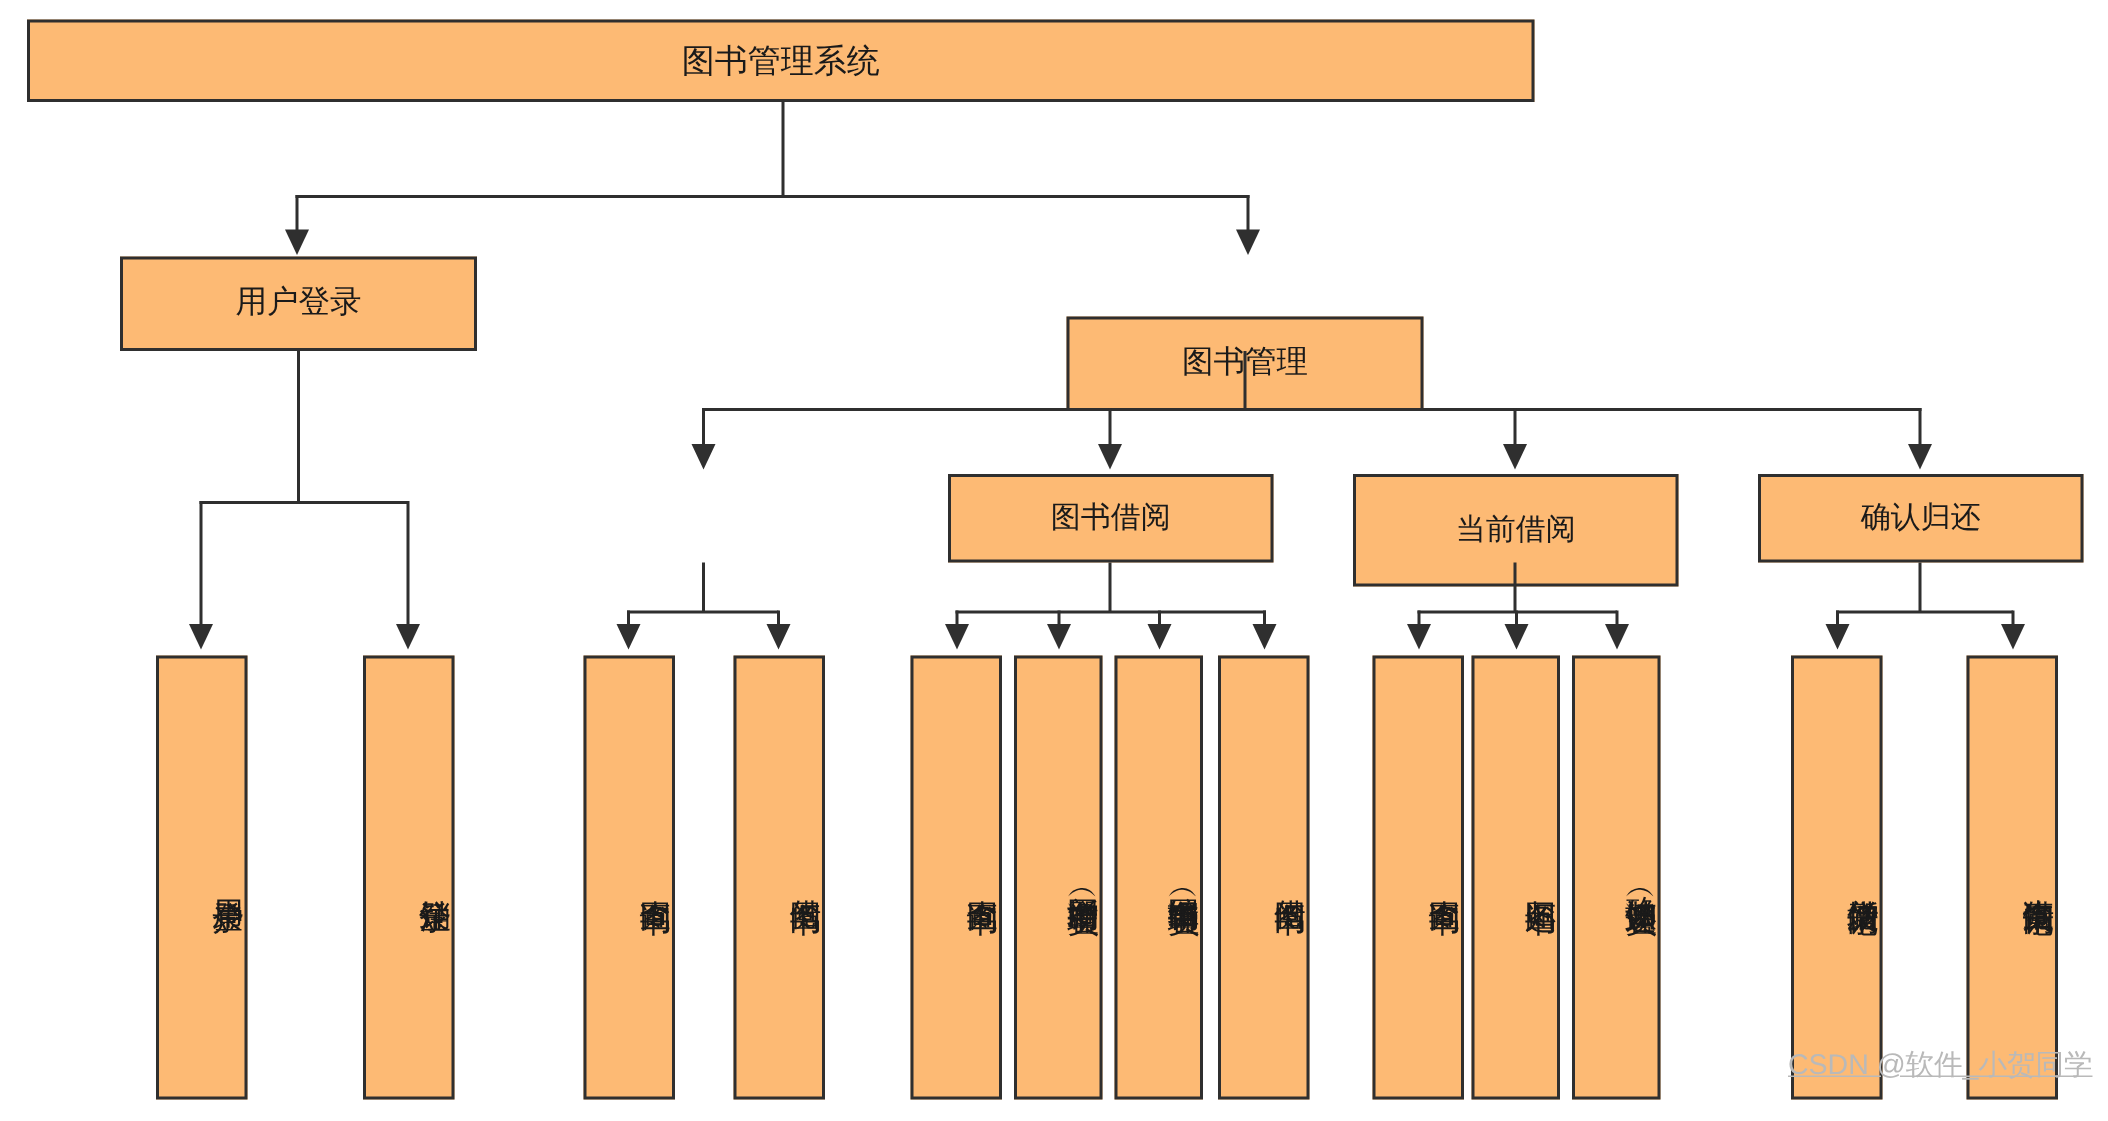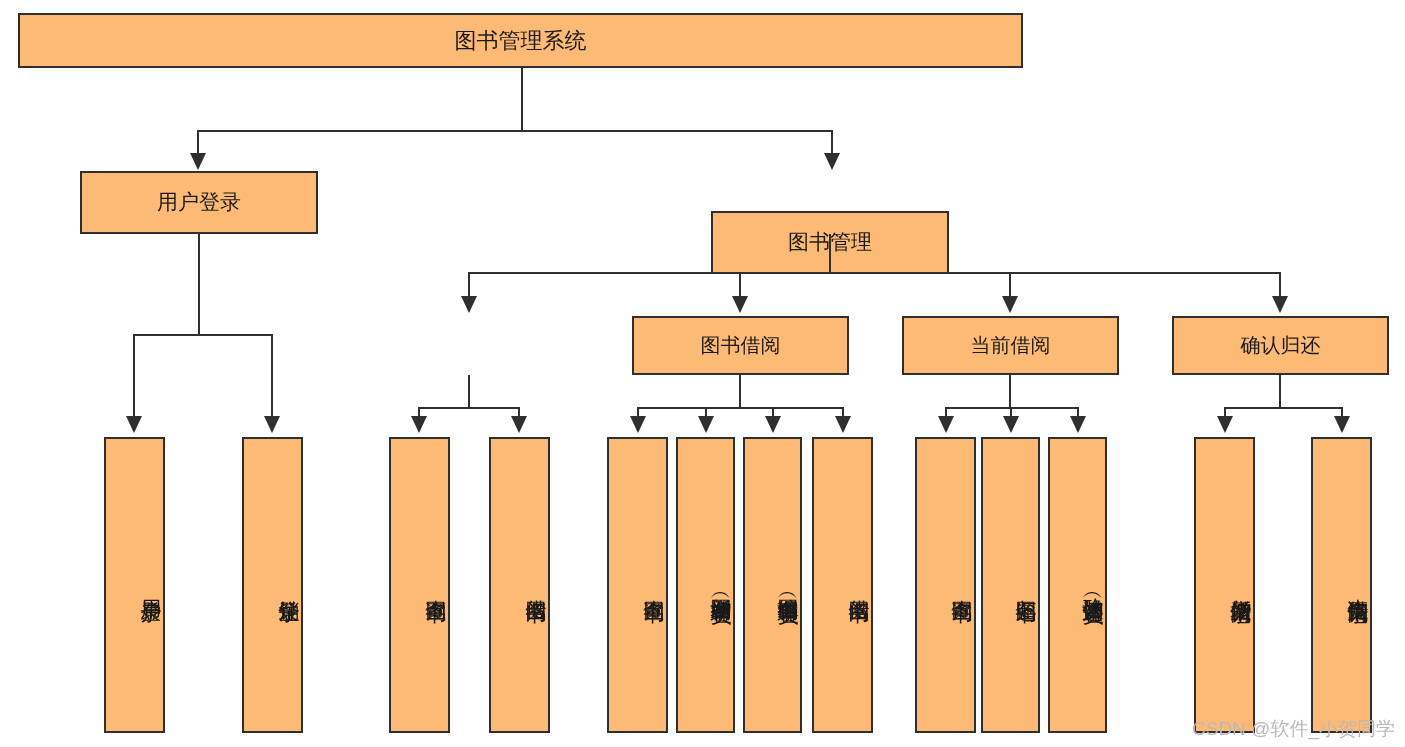--- a/index.html
+++ b/index.html
@@ -121,21 +121,21 @@
   <div class="vline" style="left:739px; top:272px; height:27px;"></div>
   <div class="arrow" style="left:732px; top:296px;"></div>
   <div class="vline" style="left:1009px; top:272px; height:27px;"></div>
   <div class="arrow" style="left:1002px; top:296px;"></div>
   <div class="vline" style="left:1279px; top:272px; height:27px;"></div>
   <div class="arrow" style="left:1272px; top:296px;"></div>
 
   <div class="node lvl2" style="left:632px; top:316px; width:217px; height:59px;">
     <span>图书借阅</span>
   </div>
-  <div class="node lvl2" style="left:902px; top:316px; width:217px; height:59px;">
+  <div class="node lvl2" style="left:902px; top:316px; width:217px; height:75px;">
     <span>当前借阅</span>
   </div>
   <div class="node lvl2" style="left:1172px; top:316px; width:217px; height:59px;">
     <span>确认归还</span>
   </div>
 
   <div class="vline" style="left:468px; top:375px; height:33px;"></div>
   <div class="hline" style="left:418px; top:407px; width:101px;"></div>
   <div class="vline" style="left:418px; top:407px; height:12px;"></div>
   <div class="arrow" style="left:411px; top:416px;"></div>
@@ -206,15 +206,15 @@
     <span>确认归还（管理员）</span>
   </div>
 
   <div class="node leaf" style="left:1194px; top:437px; width:61px; height:296px;">
     <span>新增借阅记录</span>
   </div>
   <div class="node leaf" style="left:1311px; top:437px; width:61px; height:296px;">
     <span>查询借阅记录</span>
   </div>
 
-  <div id="watermark" style="left:1192px; top:716px;">CSDN @软件_小贺同学</div>
+  <div id="watermark" style="left:1192px; top:697px;text-decoration:underline;">CSDN @软件_小贺同学</div>
 
 </div>
 
 </body></html>

